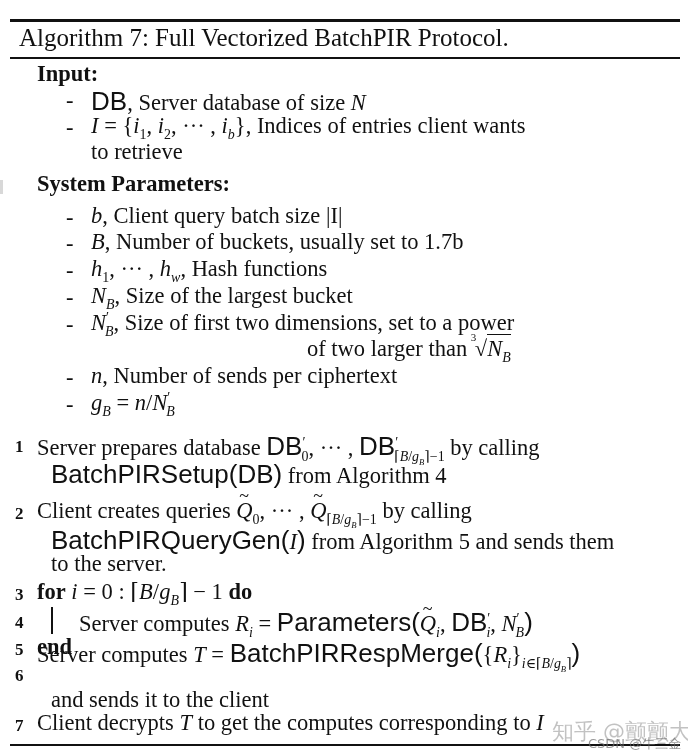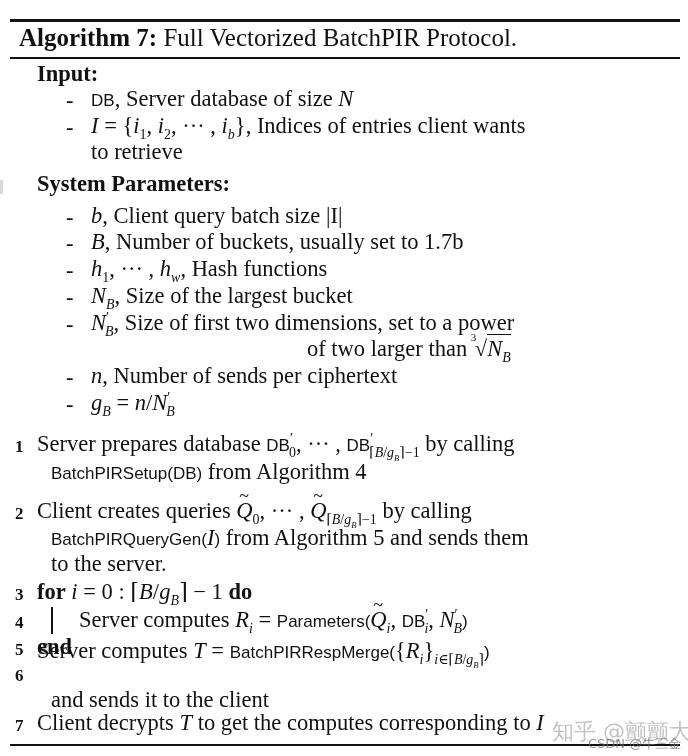--- a/index.html
+++ b/index.html
@@ -8,26 +8,26 @@
     font-family: "Liberation Serif", "DejaVu Serif", serif;
     color: #111111;
   }
   .rule { position: absolute; left: 10px; right: 8px; background: #111; }
   .rule.top { top: 19px; height: 3px; }
   .rule.mid { top: 57px; height: 2px; }
   .rule.bot { top: 744px; height: 2px; }
   .title {
     position: absolute; left: 19px; top: 24px; font-size: 25px; white-space: nowrap;
   }
-  .title b { font-weight: bold; }
+  .title b { font-weight: normal; }
   .line { position: absolute; font-size: 22.5px; white-space: nowrap; line-height: 1; }
   .sec { font-weight: bold; left: 37px; }
   .dash { position: absolute; left: 66px; font-size: 22.5px; }
   .item { left: 91px; }
-  .sans { font-family: "Liberation Sans", "DejaVu Sans", sans-serif; font-size: 17px; }
+  .sans { font-family: "Liberation Sans", "DejaVu Sans", sans-serif; font-size: 26px; }
   .m { font-style: italic; }
   sub, sup { font-size: 0.62em; line-height: 0; }
   .ln { position: absolute; left: 15px; font-size: 17px; font-weight: bold; }
   .step { left: 37px; }
   .cont { left: 51px; }
   .kw { font-weight: bold; }
   .vbar { position: absolute; left: 51px; top: 607px; width: 1.5px; height: 27px; background: #111; }
   .tilde { position: relative; display: inline-block; }
   .tilde::before { content: "~"; position: absolute; left: 3px; top: -13px; font-style: normal; font-size: 0.8em; }
   .ceil { font-style: normal; }

